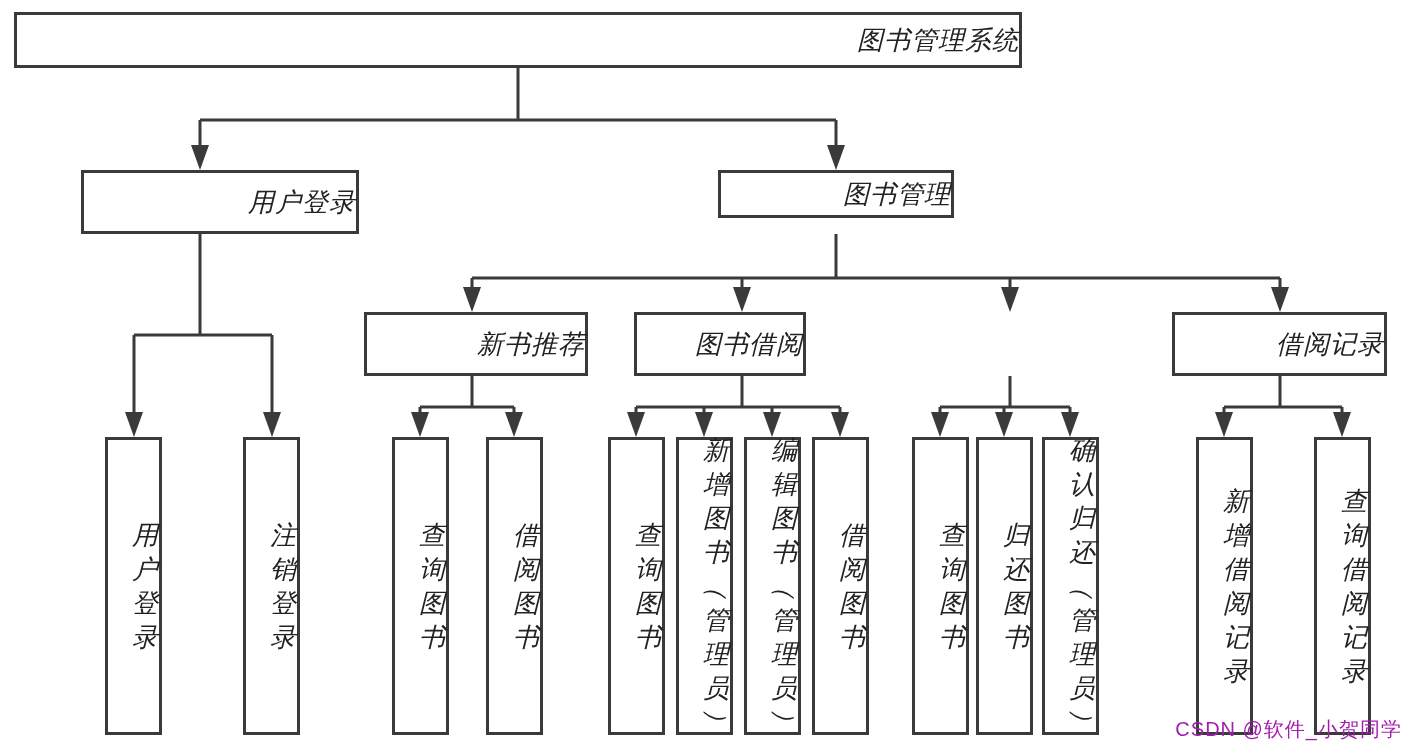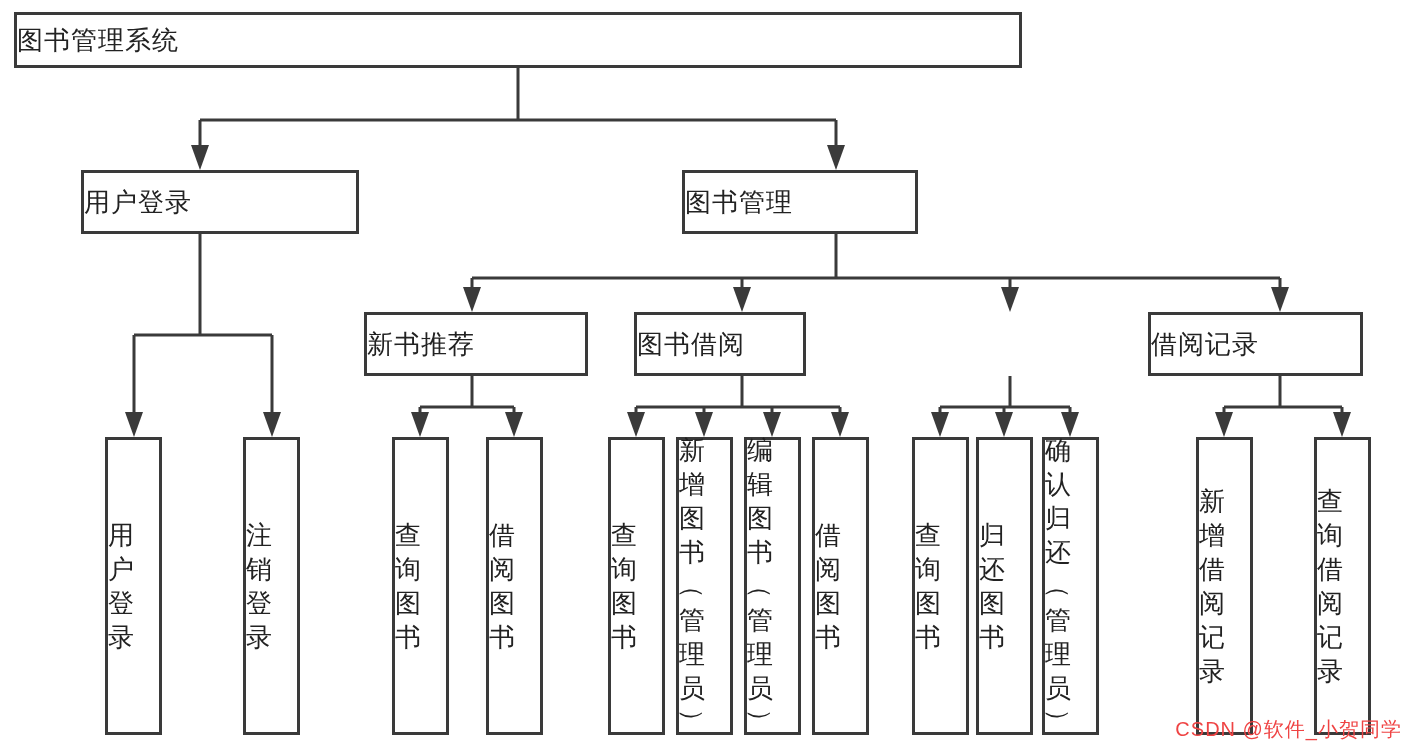--- a/index.html
+++ b/index.html
@@ -3,46 +3,46 @@
 <meta charset="utf-8">
 <style>
   html,body{margin:0;padding:0;background:#fff;}
   .stage{
     position:relative;width:1405px;height:747px;background:#fff;overflow:hidden;
     font-family:"Liberation Sans","DejaVu Sans",sans-serif;
   }
   .wires{position:absolute;left:0;top:0;}
   .node{
     position:absolute;background:#fff;border:3px solid #3a3a3a;box-sizing:border-box;
-    display:flex;align-items:center;justify-content:flex-start;color:#222;
+    display:flex;align-items:center;justify-content:flex-end;color:#222;font-style:italic;
   }
   .node .lbl{font-size:26px;letter-spacing:1px;white-space:nowrap;}
   
   .n-root {left:14px;  top:12px;  width:1008px;height:56px;}
   .n-login{left:81px;  top:170px; width:278px; height:64px;}
-  .n-mgmt {left:682px; top:170px; width:236px; height:64px;}
+  .n-mgmt {left:718px; top:170px; width:236px; height:48px;}
   .n-m0   {left:364px; top:312px; width:224px; height:64px;}
   .n-m1   {left:634px; top:312px; width:172px; height:64px;}
   .n-m2   {left:903px; top:312px; width:214px; height:64px;}
-  .n-m3   {left:1148px;top:312px; width:215px; height:64px;}
+  .n-m3   {left:1172px;top:312px; width:215px; height:64px;}
   
   .leaf{top:437px;width:57px;height:298px;}
   .l0 {left:105px;}  .l1 {left:243px;}
   .l2 {left:392px;}  .l3 {left:486px;}
   .l4 {left:608px;}  .l5 {left:676px;}  .l6 {left:744px;}  .l7 {left:812px;}
   .l8 {left:912px;}  .l9 {left:976px;}  .l10{left:1042px;}
   .l11{left:1196px;} .l12{left:1314px;}
   .vtext{
     display:flex;flex-direction:column;align-items:center;justify-content:center;
     gap:8px;line-height:1;font-size:24px;letter-spacing:0;
   }
   .vtext span{display:block;height:1em;}
   .vtext span.rot{transform:rotate(90deg);}
   .watermark{
-    position:absolute;top:716px;right:3px;font-size:20px;color:#ef4444;
+    position:absolute;top:716px;right:3px;font-size:20px;color:#a21caf;
     letter-spacing:1px;z-index:5;white-space:nowrap;
   }
 </style>
 </head>
 <body>
 
 <div class="stage">
 
   <svg id="wires" class="wires" width="1405" height="747" viewBox="0 0 1405 747">
       <path d="M518 68V120 M200 120H836 M200 120V150 M836 120V150 M200 234V335 M134 335H272 M134 335V416 M272 335V416 M836 234V278 M472 278H1280 M472 278V292 M742 278V292 M1010 278V292 M1280 278V292 M472 376V407 M420 407H514 M420 407V418 M514 407V418 M742 376V407 M636 407H840 M636 407V418 M704 407V418 M772 407V418 M840 407V418 M1010 376V407 M940 407H1070 M940 407V418 M1004 407V418 M1070 407V418 M1280 376V407 M1224 407H1342 M1224 407V418 M1342 407V418" stroke="#3a3a3a" stroke-width="3" fill="none"></path>

